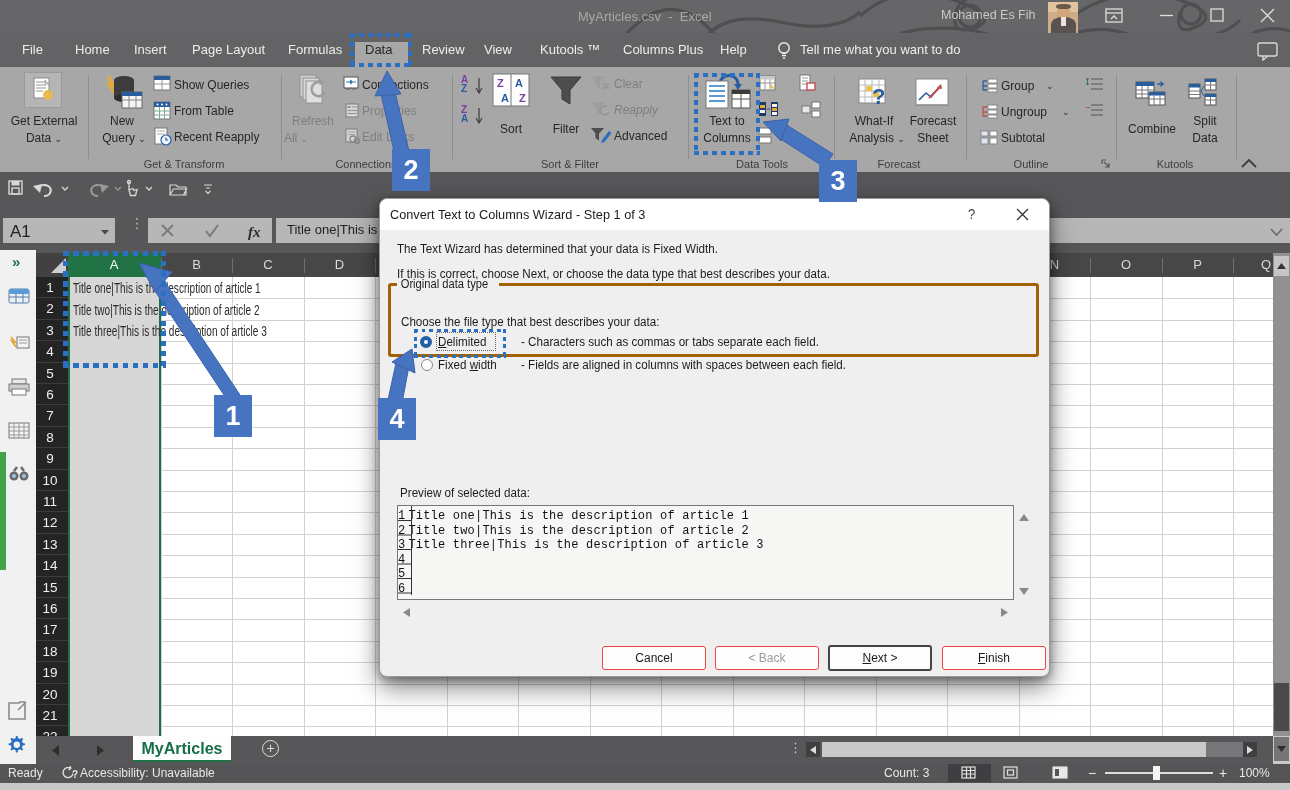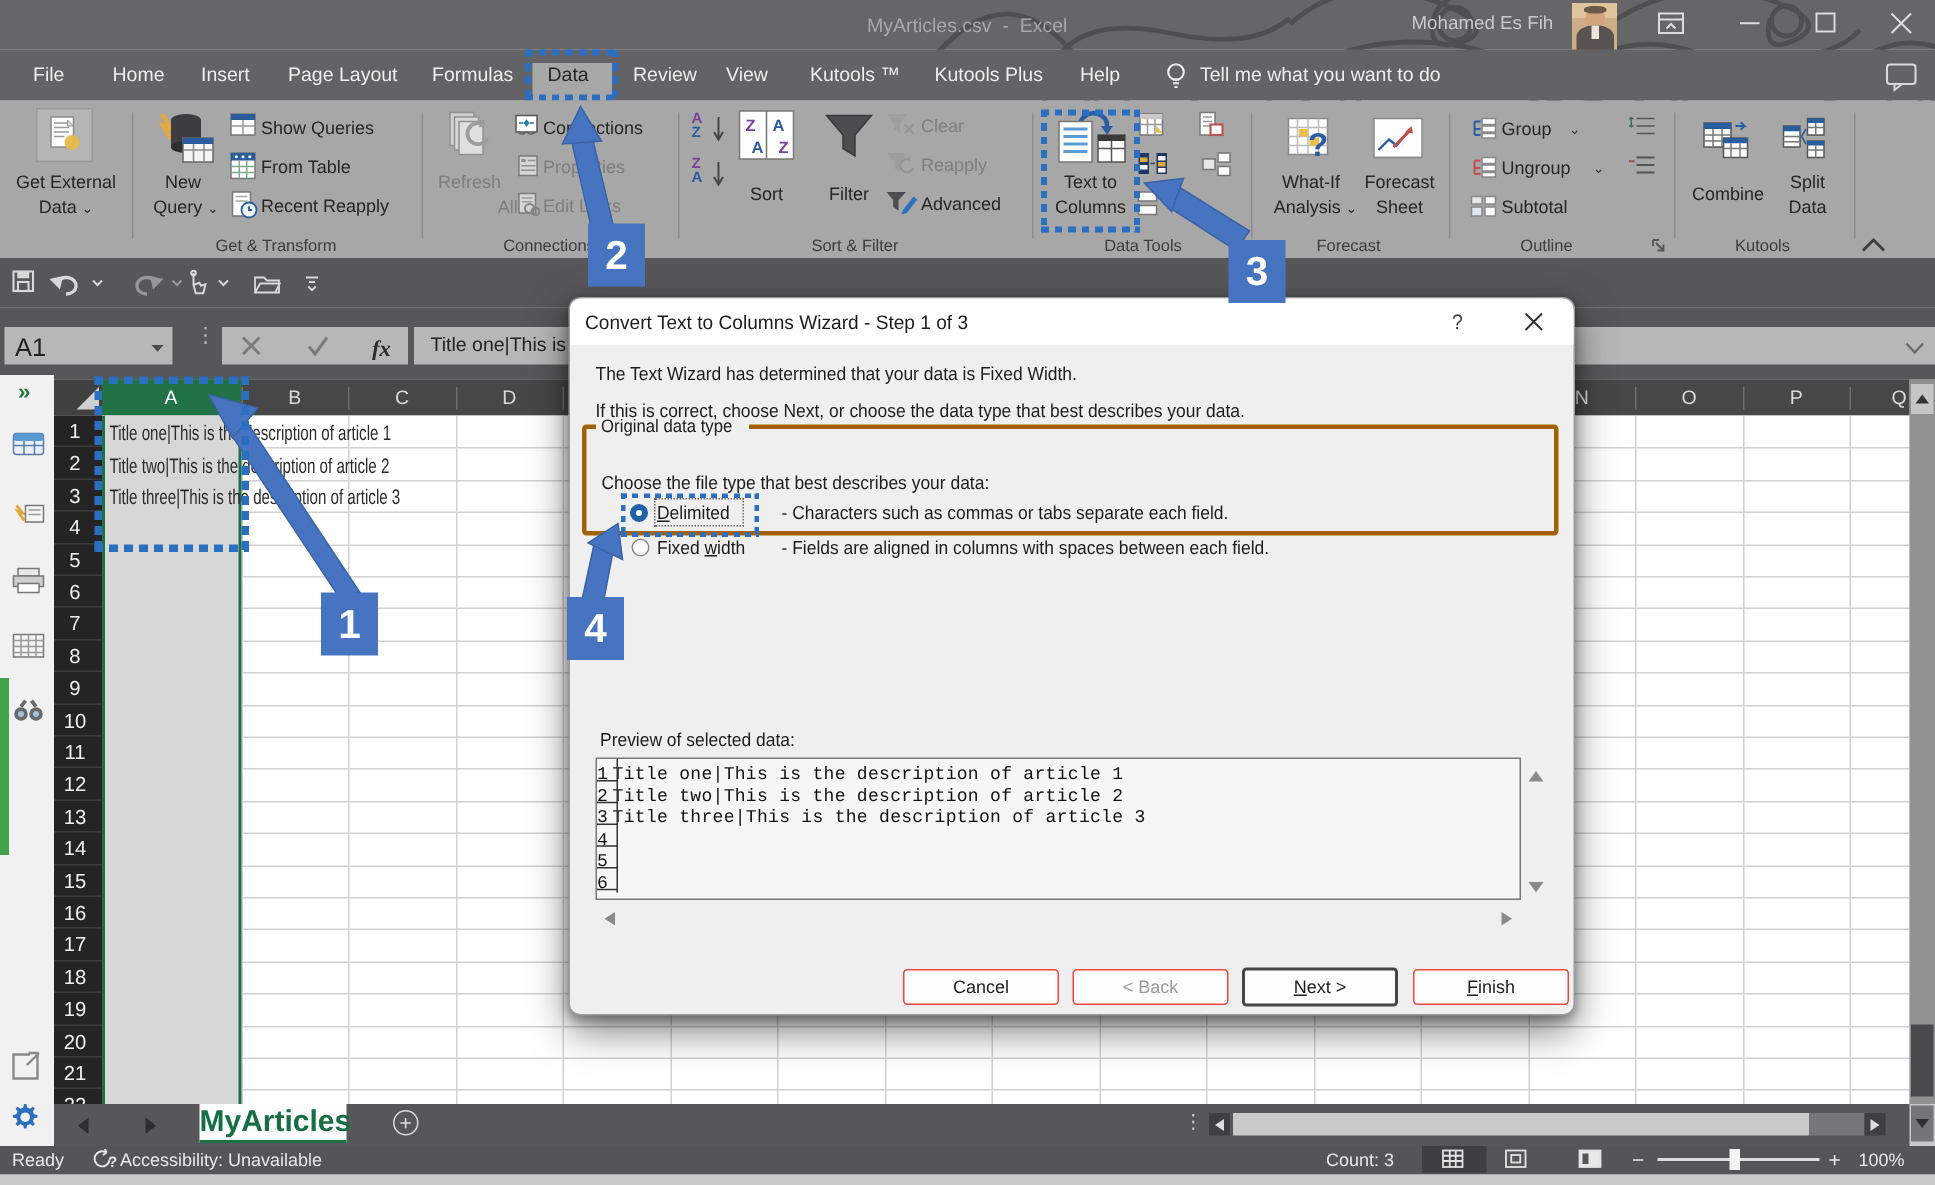--- a/index.html
+++ b/index.html
@@ -112,21 +112,21 @@
   <div class="tab" style="left:22px;">File</div>
   <div class="tab" style="left:75px;">Home</div>
   <div class="tab" style="left:134px;">Insert</div>
   <div class="tab" style="left:192px;">Page Layout</div>
   <div class="tab" style="left:288px;">Formulas</div>
   <div class="abs" style="left:355px;top:9px;width:53px;height:25px;background:#a7a7a8;"></div>
   <div class="tab" style="left:365px;color:#262626;">Data</div>
   <div class="tab" style="left:422px;">Review</div>
   <div class="tab" style="left:484px;">View</div>
   <div class="tab" style="left:540px;">Kutools ™</div>
-  <div class="tab" style="left:623px;">Kutools Plus</div>
+  <div class="tab" style="left:623px;">Columns Plus</div>
   <div class="tab" style="left:720px;">Help</div>
   <svg class="abs" style="left:776px;top:8px" width="16" height="20" fill="none" stroke="#ededed" stroke-width="1.4">
     <circle cx="8" cy="7" r="5.2"></circle>
       <path d="M 6 12 L 10 12 M 6 14.5 L 10 14.5 M 7 17 L 9 17"></path>
   </svg>
   <div class="tab" style="left:800px;">Tell me what you want to do</div>
   <svg class="abs" style="left:1256px;top:8px" width="24" height="20" fill="none" stroke="#d8d8d8" stroke-width="1.4">
     <rect x="2" y="2" width="19" height="13" rx="2"></rect>
       <path d="M 7 15 L 7 19 L 12 15"></path>
   </svg>
@@ -194,21 +194,21 @@
   <div class="glabel" style="left:184px;">Get &amp; Transform</div>
 
   <svg class="abs" style="left:297px;top:5px" width="34" height="40" opacity=".75">
     <rect x="3" y="3" width="16" height="22" fill="#ddd" stroke="#8a8a8a"></rect>
       <rect x="6" y="6" width="16" height="22" fill="#e8e8e8" stroke="#8a8a8a"></rect>
       <rect x="9" y="9" width="16" height="22" fill="#f2f2f2" stroke="#8a8a8a"></rect>
     <path d="M 28 20 a 7 7 0 1 1 -3 -9" fill="none" stroke="#9a9a9a" stroke-width="2.5"></path>
       <path d="M 25 7 l 2 5 l -5 1 z" fill="#9a9a9a"></path>
   </svg>
   <div class="rlbl dis" style="left:313px;top:47px;transform:translateX(-50%);">Refresh</div>
-  <div class="rlbl dis" style="left:296px;top:64px;transform:translateX(-50%);margin-left:48px;">All <span style="font-size:9px;">⌄</span></div>
+  <div class="rlbl dis" style="left:296px;top:64px;transform:translateX(-50%);">All <span style="font-size:9px;">⌄</span></div>
   <svg class="abs" style="left:343px;top:9px" width="16" height="15">
     <rect x="1" y="1" width="14" height="11" fill="#fdfdfd" stroke="#555"></rect>
     <path d="M 8 3.5 l 2 2.5 l -2 2.5 l -2 -2.5 z" fill="#2f7ca8"></path>
       <path d="M 3 6 h 3 M 10 6 h 3" stroke="#2f7ca8"></path>
     <path d="M 2 12 q 3 3 6 0 q 3 3 6 0" stroke="#666" fill="none"></path>
   </svg>
   <div class="rlbl" style="left:362px;top:11px;">Connections</div>
   <svg class="abs" style="left:345px;top:36px" width="14" height="15" opacity=".65">
     <rect x="1" y="1" width="12" height="13" fill="#eee" stroke="#666"></rect>
       <rect x="2.5" y="3" width="3" height="2" fill="#888"></rect>
@@ -247,21 +247,21 @@
   <div class="rlbl" style="left:566px;top:55px;transform:translateX(-50%);">Filter</div>
   <svg class="abs" style="left:590px;top:8px" width="22" height="16" opacity=".62">
     <path d="M 1 1 h 14 l -5 6 v 7 l -4 -3 v -4 z" fill="#9a9a9a"></path>
       <path d="M 13 8 l 6 6 M 19 8 l -6 6" stroke="#8a8a8a" stroke-width="1.6"></path>
   </svg>
   <div class="rlbl dis" style="left:614px;top:10px;">Clear</div>
   <svg class="abs" style="left:590px;top:34px" width="22" height="16" opacity=".62">
     <path d="M 1 1 h 14 l -5 6 v 7 l -4 -3 v -4 z" fill="#9a9a9a"></path>
       <path d="M 19 11 a 4.5 4.5 0 1 1 -2 -5.5" fill="none" stroke="#8a8a8a" stroke-width="1.6"></path>
   </svg>
-  <div class="rlbl dis" style="left:614px;top:36px;">Reapply</div>
+  <div class="rlbl dis" style="left:614px;top:36px;font-style:italic;">Reapply</div>
   <svg class="abs" style="left:590px;top:60px" width="24" height="17">
     <path d="M 1 1 h 13 l -5 5.5 v 7 l -3.5 -2.5 v -4.5 z" fill="#4d4d4f"></path>
       <path d="M 12 13 l 7 -9 l 2.5 2 l -7 9 l -3.5 1 z" fill="#2f6fc0"></path>
   </svg>
   <div class="rlbl" style="left:614px;top:62px;">Advanced</div>
   <div class="glabel" style="left:570px;">Sort &amp; Filter</div>
 
   <svg class="abs" style="left:704px;top:5px" width="48" height="40">
     <path d="M 16 12 a 9 8 0 0 1 18 -1 l 0 3" fill="none" stroke="#2a5d9e" stroke-width="3"></path>
       <path d="M 30 12 l 4 6 l 4 -6 z" fill="#2a5d9e"></path>
@@ -613,21 +613,21 @@
   <svg class="abs" style="left:3px;top:9px" width="11" height="8">
       <path d="M 5.5 1 l 4.5 6 h -9 z" fill="#333"></path>
     </svg>
   <div class="abs" style="left:1px;top:430px;width:15px;height:48px;background:#4a4a4c;"></div>
 </div>
 <div class="abs" id="tabbar">
   <svg class="abs" style="left:14px;top:8px" width="70" height="13">
     <path d="M 9 1 l -7 5.5 l 7 5.5 z" fill="#2e2e2e"></path>
     <path d="M 47 1 l 7 5.5 l -7 5.5 z" fill="#2e2e2e"></path>
   </svg>
-  <div class="abs" style="left:97px;top:0;width:98px;height:26px;background:#fdfdfd;border-bottom:2.5px solid #1f7145;color:#156e46;font-weight:bold;font-size:20px;text-align:center;line-height:25px;">MyArticles</div>
+  <div class="abs" style="left:97px;top:0;width:98px;height:26px;background:#fdfdfd;border-bottom:2.5px solid #1f7145;color:#156e46;font-weight:bold;font-size:16px;text-align:center;line-height:25px;">MyArticles</div>
   <div class="abs" style="left:226px;top:4px;width:17px;height:17px;border:1.4px solid #ddd;border-radius:50%;color:#ddd;font-size:14px;text-align:center;line-height:15px;">+</div>
   <div class="abs" style="left:753px;top:4px;color:#ccc;font-size:13px;">⋮</div>
   <div class="abs" style="left:770px;top:6px;width:14px;height:15px;background:#3f3f41;"></div>
   <svg class="abs" style="left:773px;top:9px" width="8" height="9">
       <path d="M 7 1 l -6 4 l 6 4 z" fill="#ddd"></path>
     </svg>
   <div class="abs" style="left:786px;top:6px;width:384px;height:15px;background:#c9c9ca;"></div>
   <div class="abs" style="left:1170px;top:6px;width:37px;height:15px;background:#77777a;"></div>
   <div class="abs" style="left:1207px;top:6px;width:14px;height:15px;background:#3f3f41;"></div>
   <svg class="abs" style="left:1210px;top:9px" width="8" height="9">

